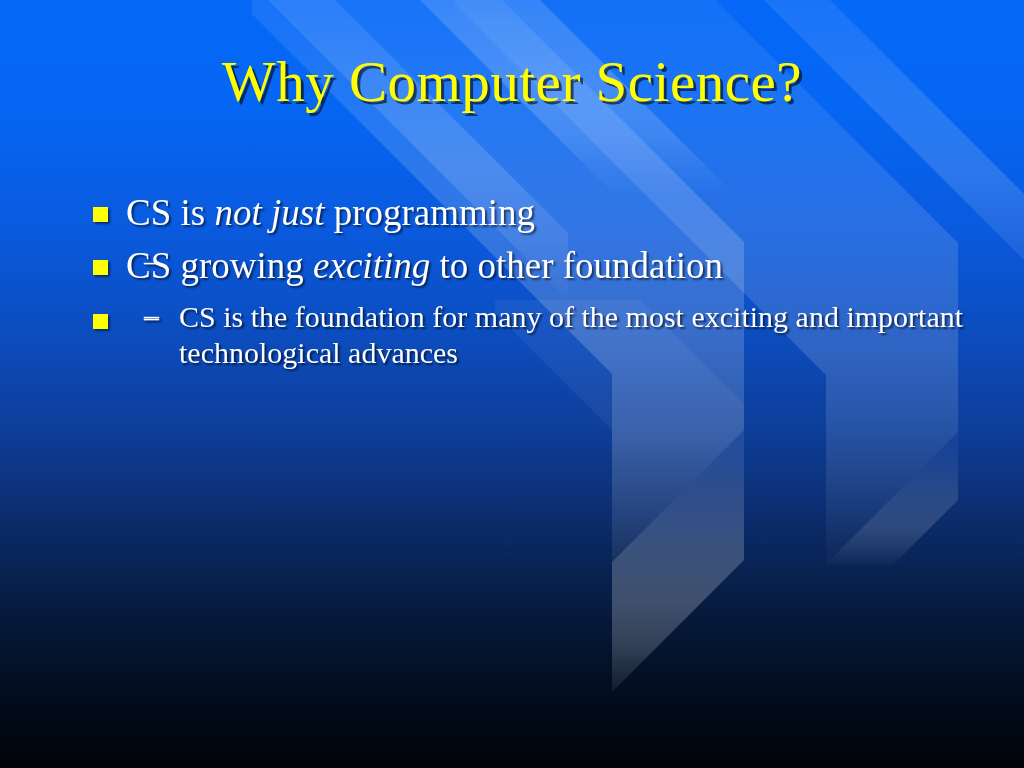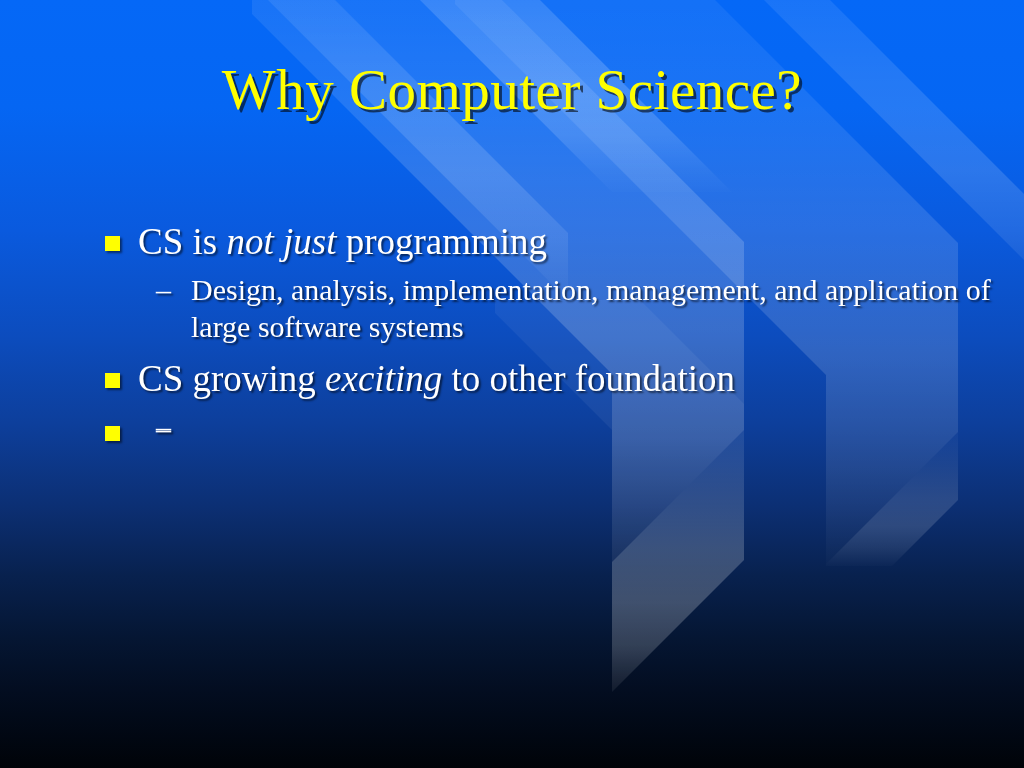--- a/index.html
+++ b/index.html
@@ -35,38 +35,37 @@
     inset: 0;
     overflow: hidden;
     pointer-events: none;
   }
   #bands svg { display: block; }
 
   
   #title {
     position: absolute;
     left: 0;
-    top: 60px;
+    top: 52px;
     width: 1024px;
     text-align: center;
     color: #ffff00;
     font-size: 57px;
     line-height: 1.05;
     letter-spacing: 0.5px;
     text-shadow: 3px 3px 0px rgba(0,0,0,0.58);
     white-space: nowrap;
   }
 
   
   #body {
     position: absolute;
-    left: 94px;
+    left: 82px;
     top: 192px;
     width: 900px;
-    margin-top: 29px;
   }
 
   .lvl1 {
     position: relative;
     padding-left: 44px;
     color: #ffffff;
     font-size: 37px;
     line-height: 1.12;
     margin-bottom: 4px;
     text-shadow: 2px 2px 2px rgba(0,0,0,0.55);
@@ -167,34 +166,34 @@
 
   <div id="body">
 
     <div class="lvl1 sp-b1">
       <span class="sq"></span>
       <span><span>CS is </span><i>not just</i><span> programming</span></span>
     </div>
 
     <div class="lvl2 sp-b2">
       <span class="dash">–</span>
-      <span>Design, analysis, implementation, management, and application of large software systems</span>
     </div>
 
     <div class="lvl1 sp-b1">
       <span class="sq"></span>
       <span><span>CS growing </span><i>exciting</i><span> to other foundation</span></span>
     </div>
 
     <div class="lvl2 sp-b2">
       <span class="dash">–</span>
     </div>
 
     <div class="lvl1 sp-b3">
       <span class="sq"></span>
     </div>
 
     <div class="lvl2">
       <span class="dash">–</span>
+      <span>CS is the foundation for many of the most exciting and important technological advances</span>
     </div>
 
   </div>
 </div>
 
 </body></html>

